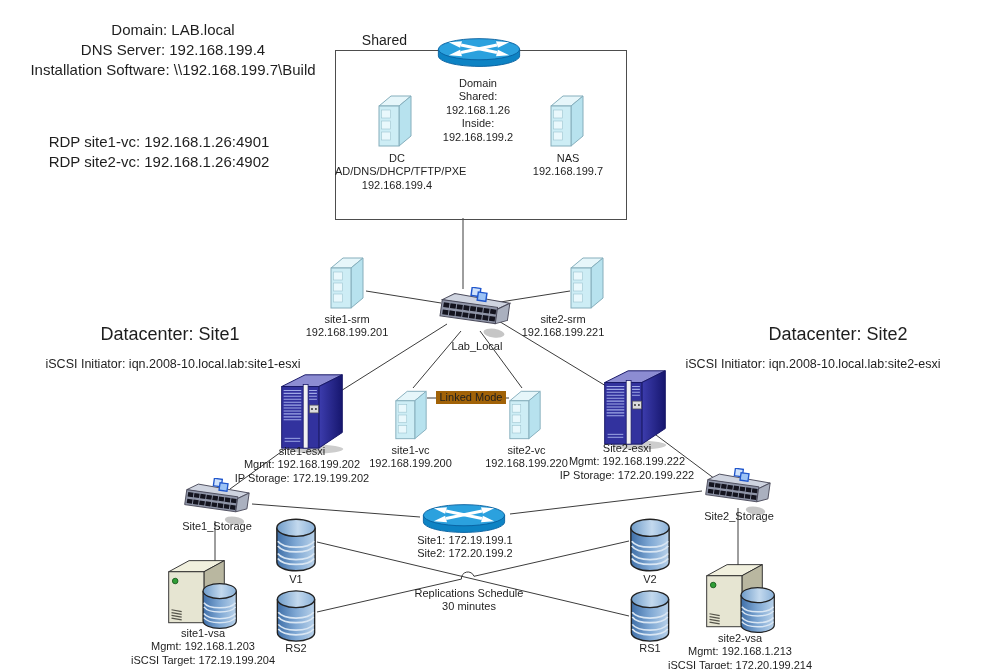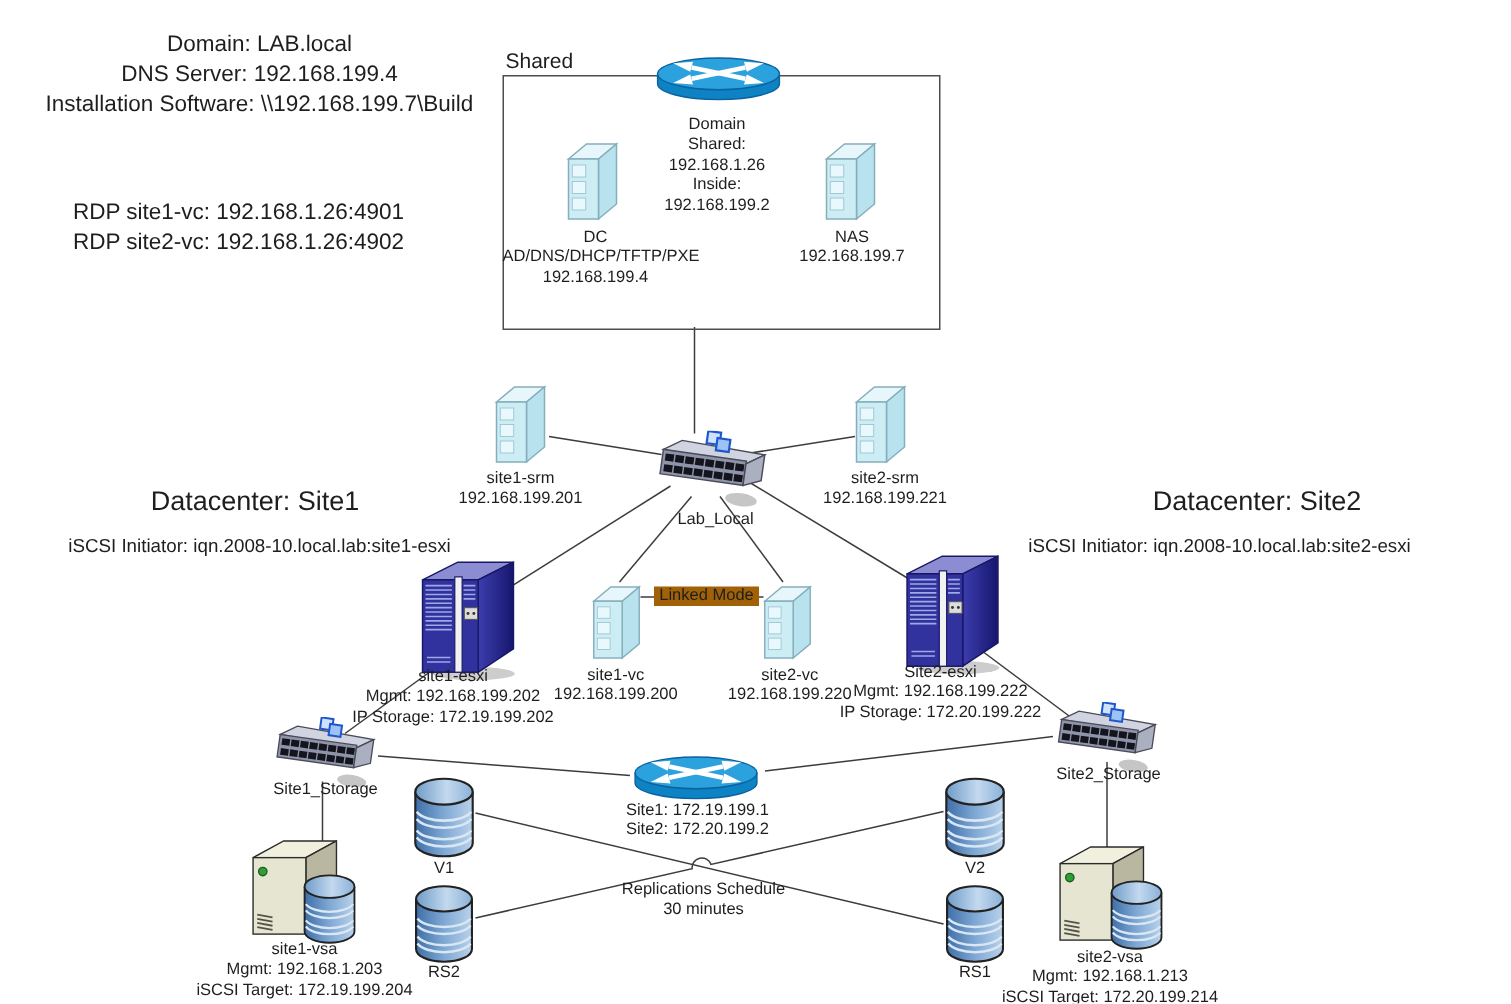--- a/index.html
+++ b/index.html
@@ -169,21 +169,21 @@
   <div class="lbl big" style="left:22px;top:20px;width:302px">
     <div>Domain: LAB.local</div>
     <div>DNS Server: 192.168.199.4</div>
     <div>Installation Software: \\192.168.199.7\Build</div>
   </div>
   <div class="lbl big" style="left:8px;top:132px;width:302px">
     <div>RDP site1-vc: 192.168.1.26:4901</div>
     <div>RDP site2-vc: 192.168.1.26:4902</div>
   </div>
 
-  <div class="lbl" style="left:337px;top:32px;width:70px;text-align:left;font-size:14px">Shared</div>
+  <div class="lbl" style="left:337px;top:32px;width:70px;text-align:right;font-size:14px">Shared</div>
   <div class="box" style="left:335px;top:50px;width:290px;height:168px"></div>
 
   <svg class="icon" style="left:434px;top:36px" width="90" height="34" viewBox="0 0 92 36">
       <use href="#sym-router"></use>
     </svg>
   <div class="lbl" style="left:415px;top:77px;width:126px">
     <div>Domain</div>
     <div>Shared:</div>
     <div>192.168.1.26</div>
     <div>Inside:</div>
@@ -211,21 +211,21 @@
       <use href="#sym-tower-light"></use>
     </svg>
   <div class="lbl" style="left:287px;top:313px;width:120px">
     <div>site1-srm</div>
     <div>192.168.199.201</div>
   </div>
 
   <svg class="icon" style="left:568px;top:254px" width="38" height="58" viewBox="0 0 38 58">
       <use href="#sym-tower-light"></use>
     </svg>
-  <div class="lbl" style="left:530px;top:313px;width:120px">
+  <div class="lbl" style="left:503px;top:313px;width:120px">
     <div>site2-srm</div>
     <div>192.168.199.221</div>
   </div>
 
   <svg class="icon" style="left:436px;top:287px" width="78" height="52" viewBox="0 0 80 54">
       <use href="#sym-switch"></use>
     </svg>
   <div class="lbl" style="left:427px;top:340px;width:100px">Lab_Local</div>
 
   <div class="lbl mid" style="left:70px;top:324px;width:200px">Datacenter: Site1</div>

